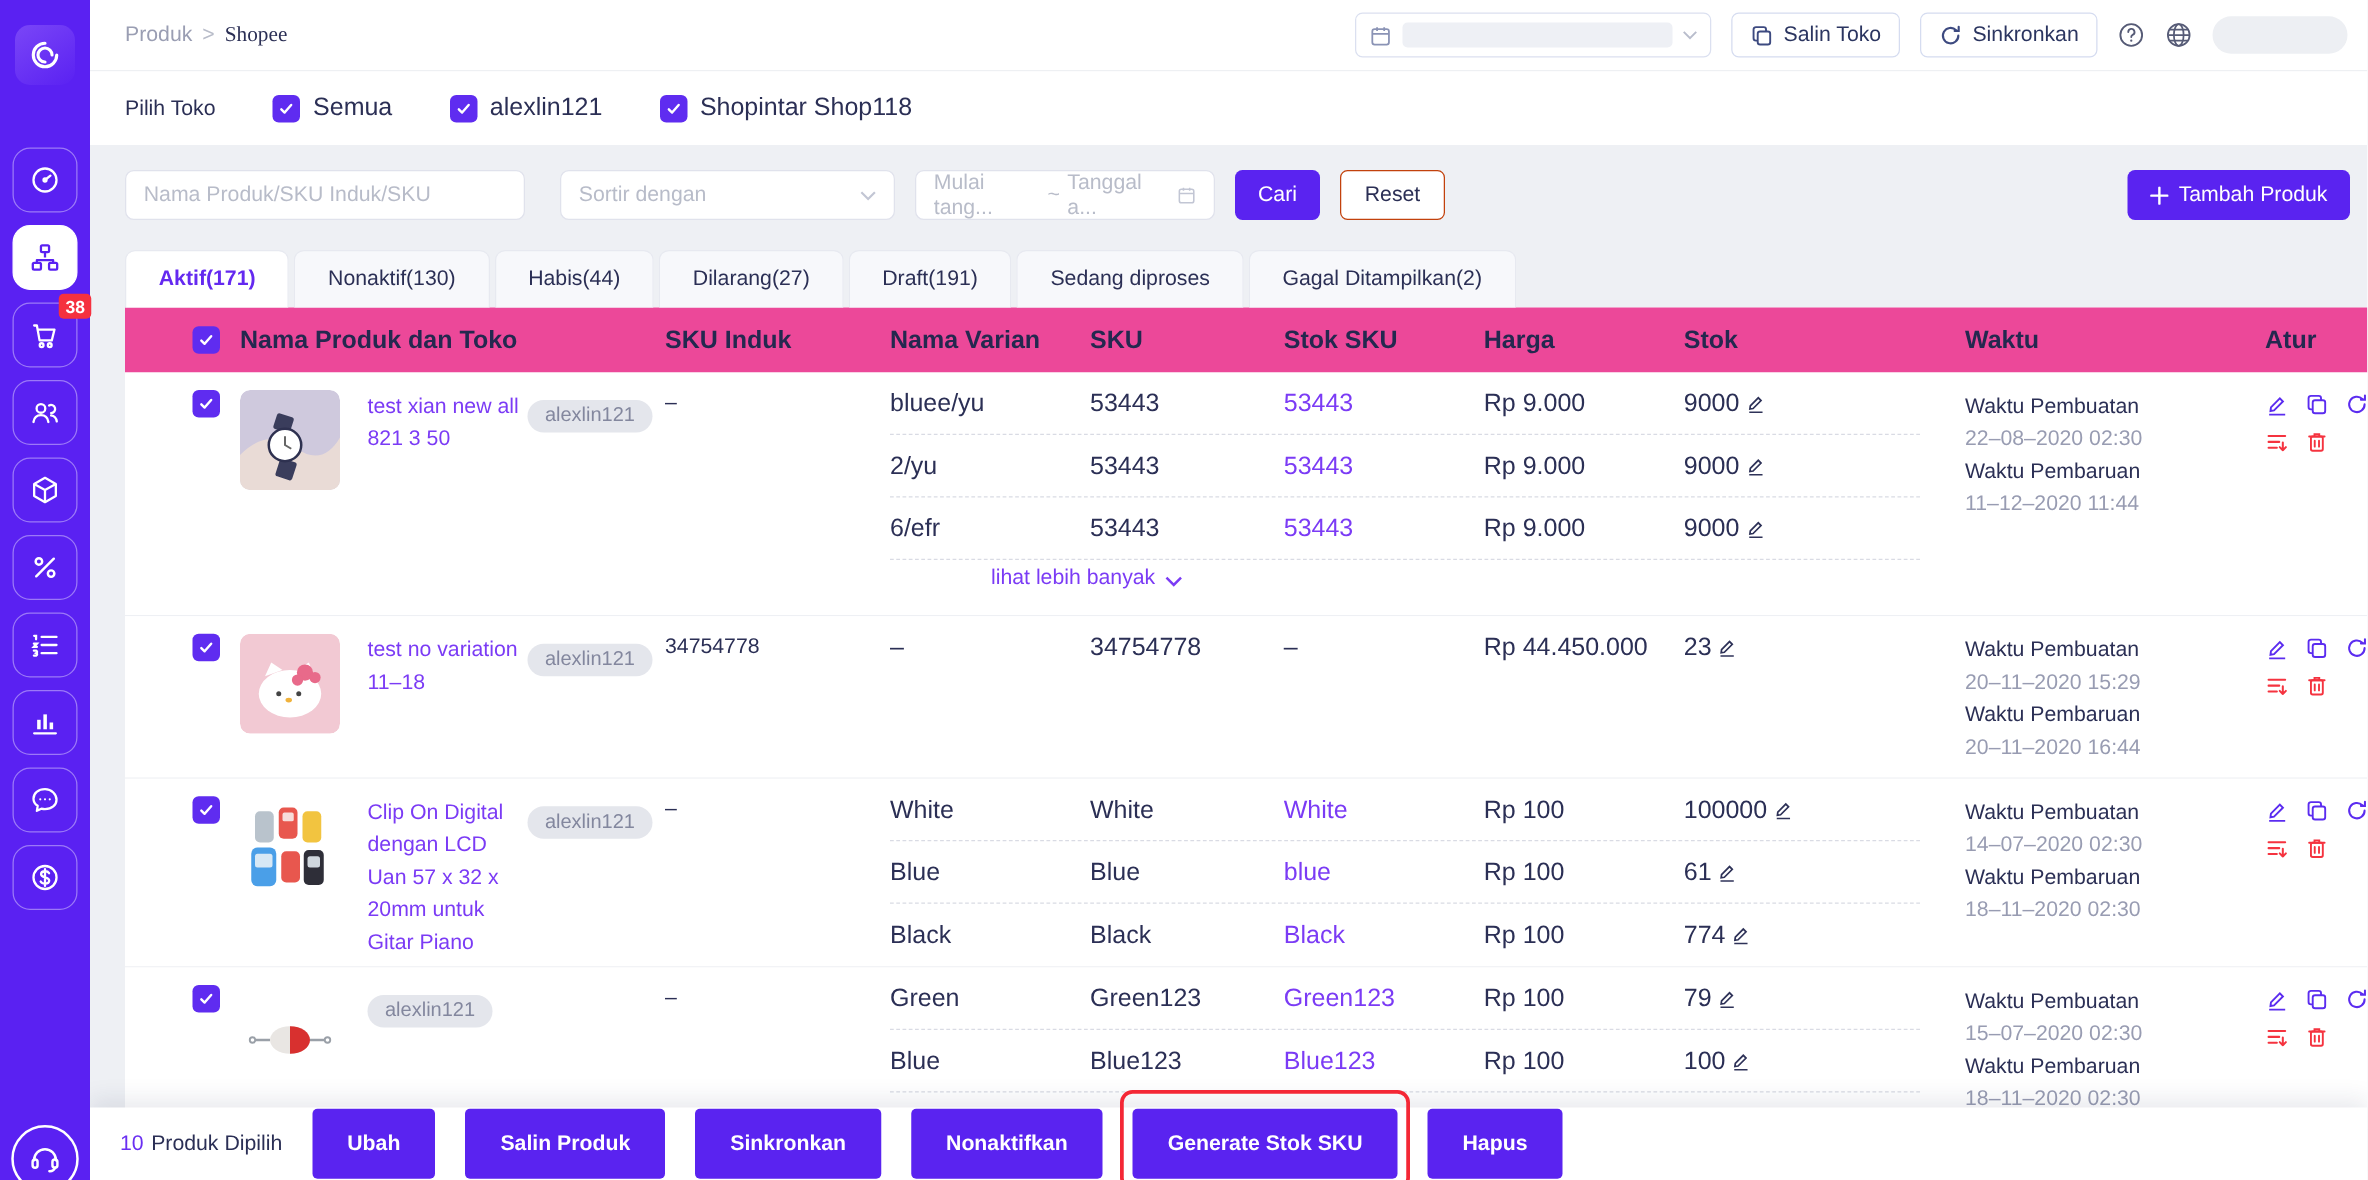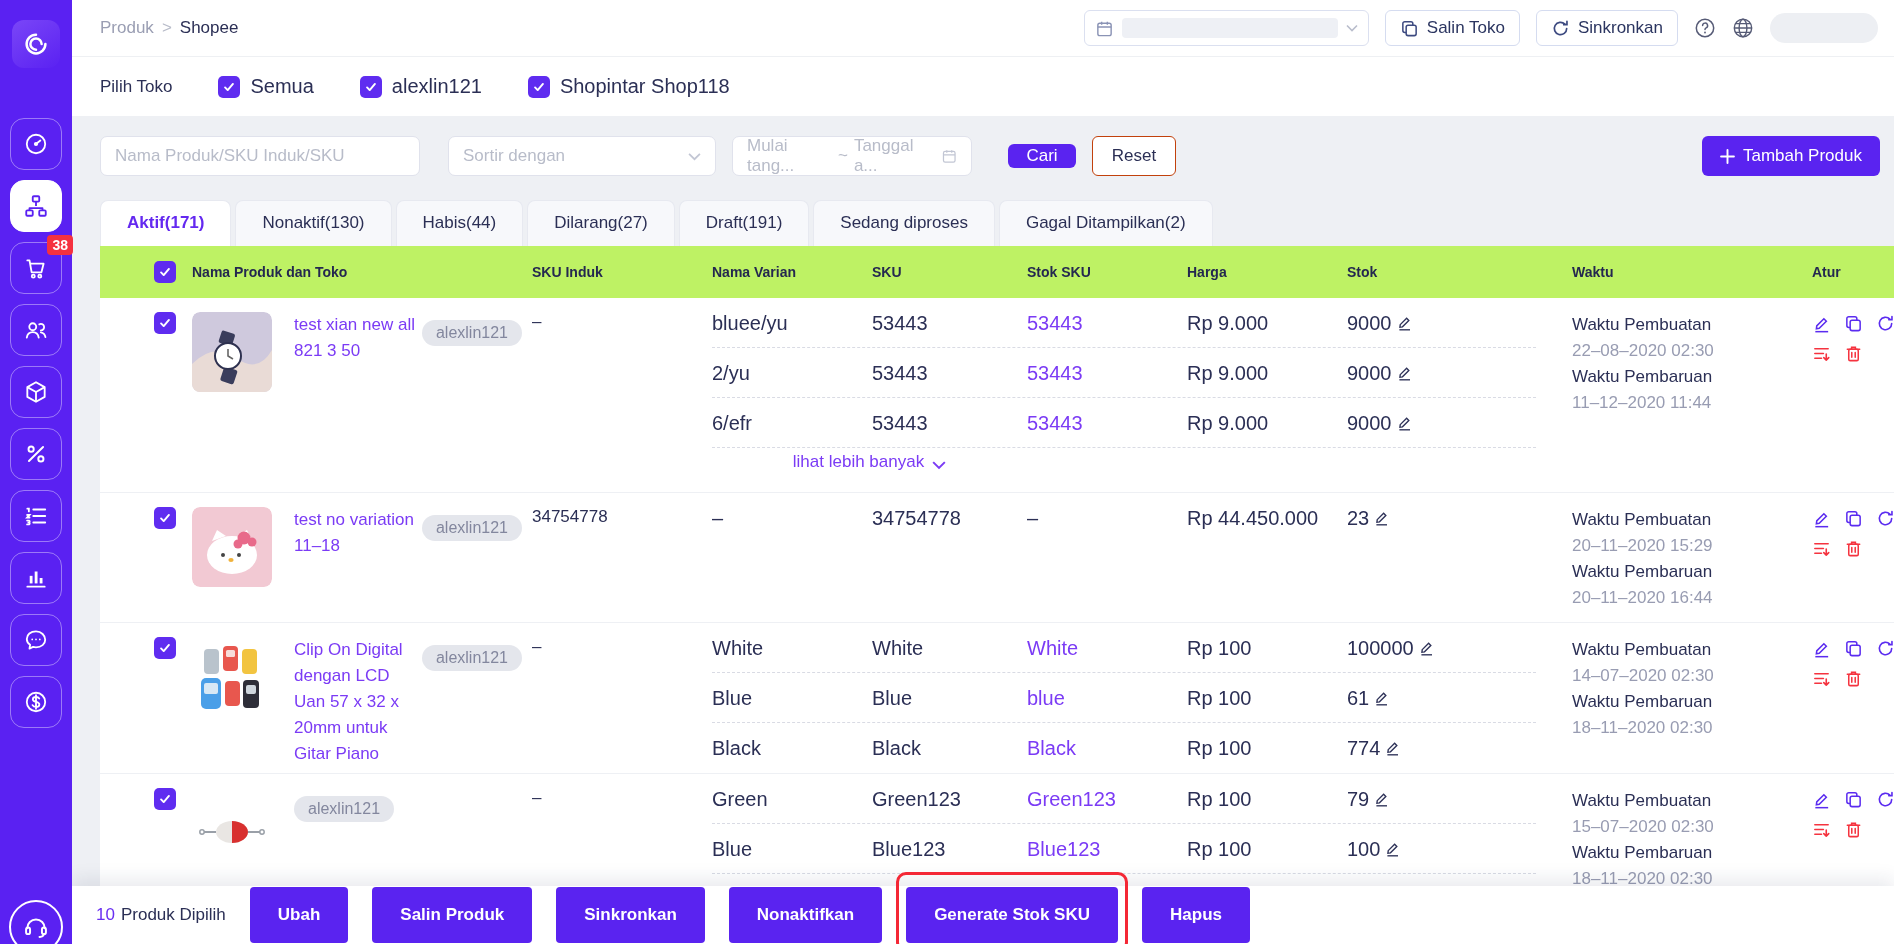--- a/index.html
+++ b/index.html
@@ -21,21 +21,21 @@
   .badge{ position:absolute; top:-8px; right:-12px; background:#f5313f; color:#fff; font-size:14px; line-height:14px; padding:3px 5px; border-radius:4px; font-weight:700; }
   .support{ position:absolute; bottom:-10px; left:50%; transform:translateX(-50%); width:54px; height:54px; border:2px solid #fff; border-radius:50%; display:flex; align-items:center; justify-content:center; color:#fff; cursor:pointer; }
 
   
   .main{ position:absolute; left:72px; top:0; right:0; height:944px; background:var(--page); }
 
   .topbar{ height:57px; background:#fff; border-bottom:1px solid #eef0f3; display:flex; align-items:center; padding:0 16px 0 28px; }
   .breadcrumb{ font-size:17px; display:flex; gap:8px; align-items:center; }
   .bc-parent{ color:var(--gray); cursor:pointer; }
   .bc-sep{ color:var(--lgray); }
-  .bc-cur{ color:var(--dark); }
+  .bc-cur{ color:var(--dark);font-family:Liberation Serif, serif; }
   .topbar-right{ margin-left:auto; display:flex; align-items:center; gap:16px; }
   .date-select{ width:285px; height:36px; border:1px solid #dbe0f0; border-radius:6px; background:#fff; display:flex; align-items:center; padding:0 10px; gap:8px; color:#8a93b5; cursor:pointer; }
   .blur-blob{ background:#eef0f5; border-radius:4px; height:20px; flex:1; }
   .ghost-btn{ height:36px; border:1px solid #d5dcf0; border-radius:6px; background:#fff; display:flex; align-items:center; gap:8px; padding:0 14px; font-size:17px; color:#2b3560; cursor:pointer; }
   .ghost-btn svg{ width:19px; height:19px; color:#3d4a80; }
   .round-ic{ width:22px; height:22px; color:#565b76; cursor:pointer; }
   .user-blur{ width:108px; height:30px; background:#edeff3; border-radius:15px; }
 
   .shoprow{ height:59px; background:#fff; display:flex; align-items:center; padding-left:28px; gap:46px; }
   .shop-label{ font-size:17px; color:var(--dark); }
@@ -49,32 +49,32 @@
   .inp{ height:40px; border:1px solid #e0e2ec; border-radius:7px; background:#fff; display:flex; align-items:center; padding:0 14px; font-size:17px; }
   .search-input{ width:320px; color:var(--dark); }
   .search-input::placeholder{ color:var(--lgray); }
   input.inp{ outline:none; }
   .date-range{ width:240px; margin-left:16px; color:var(--lgray); gap:6px; cursor:pointer; }
   .date-range .cal{ margin-left:auto; color:#c2c6d4; }
   .sortsel{ width:268px; margin-left:28px; color:var(--lgray); cursor:pointer; }
   .sortsel .chev{ margin-left:auto; color:#c2c6d4; }
   .btn{ border:none; border-radius:6px; font-size:17px; cursor:pointer; font-family:inherit; }
   .btn-purple{ background:var(--purple); color:#fff; }
-  .btn-cari{ width:68px; height:24px; margin-left:36px; }
+  .btn-cari{ width:68px; height:40px; margin-left:16px; }
   .btn-reset{ width:84px; height:40px; margin-left:16px; background:#fff; border:1px solid #c2410c; color:var(--dark); }
   .btn-add{ margin-left:auto; height:40px; padding:0 18px; display:flex; align-items:center; gap:8px; }
   .btn-add svg{ width:15px; height:15px; }
 
   .tabs{ display:flex; gap:4px; margin-top:24px; }
   .tab{ height:46px; line-height:44px; padding:0 26px; background:#f7f8fb; border:1px solid #e7e9f0; border-bottom:none; border-radius:8px 8px 0 0; font-size:17px; color:var(--dark); cursor:pointer; white-space:nowrap; }
   .tab.active{ background:#fff; color:#6429f0; font-weight:700; }
 
   
   .table-card{ background:#fff; min-height:700px; }
-  .thead{ display:grid; grid-template-columns:64px 340px 180px 160px 155px 160px 160px 225px 240px minmax(0,1fr); align-items:center; height:52px; background:#bef264; padding-left:28px; font-size:14px; font-weight:700; color:var(--head); }
+  .thead{ display:grid; grid-template-columns:64px 340px 180px 160px 155px 160px 160px 225px 240px minmax(0,1fr); align-items:center; height:52px; background:#ec4899; padding-left:28px; font-size:20px; font-weight:700; color:var(--head); }
   .thead .cb{ margin-left:26px; cursor:pointer; }
   .trow{ display:grid; grid-template-columns:64px 340px 180px 860px 240px minmax(0,1fr); padding-left:28px; border-bottom:1px solid #eef0f4; min-height:130px; background:#fff; }
   .c-check{ padding-top:14px; }
   .c-check .cb{ margin-left:26px; cursor:pointer; }
   .c-prod{ display:flex; padding-top:14px; gap:22px; }
   .pimg{ width:80px; height:80px; border-radius:8px; overflow:hidden; flex:none; cursor:pointer; }
   .pinfo{ display:flex; align-items:flex-start; padding-right:10px; }
   .pname{ font-size:17px; line-height:26px; color:var(--link); text-decoration:none; cursor:pointer; }
   .ptag{ margin-top:8px; background:var(--tagbg); color:#83879e; font-size:16px; padding:4px 14px; border-radius:14px; }
   .c-skuinduk{ padding-top:14px; font-size:17px; color:var(--dark); }

